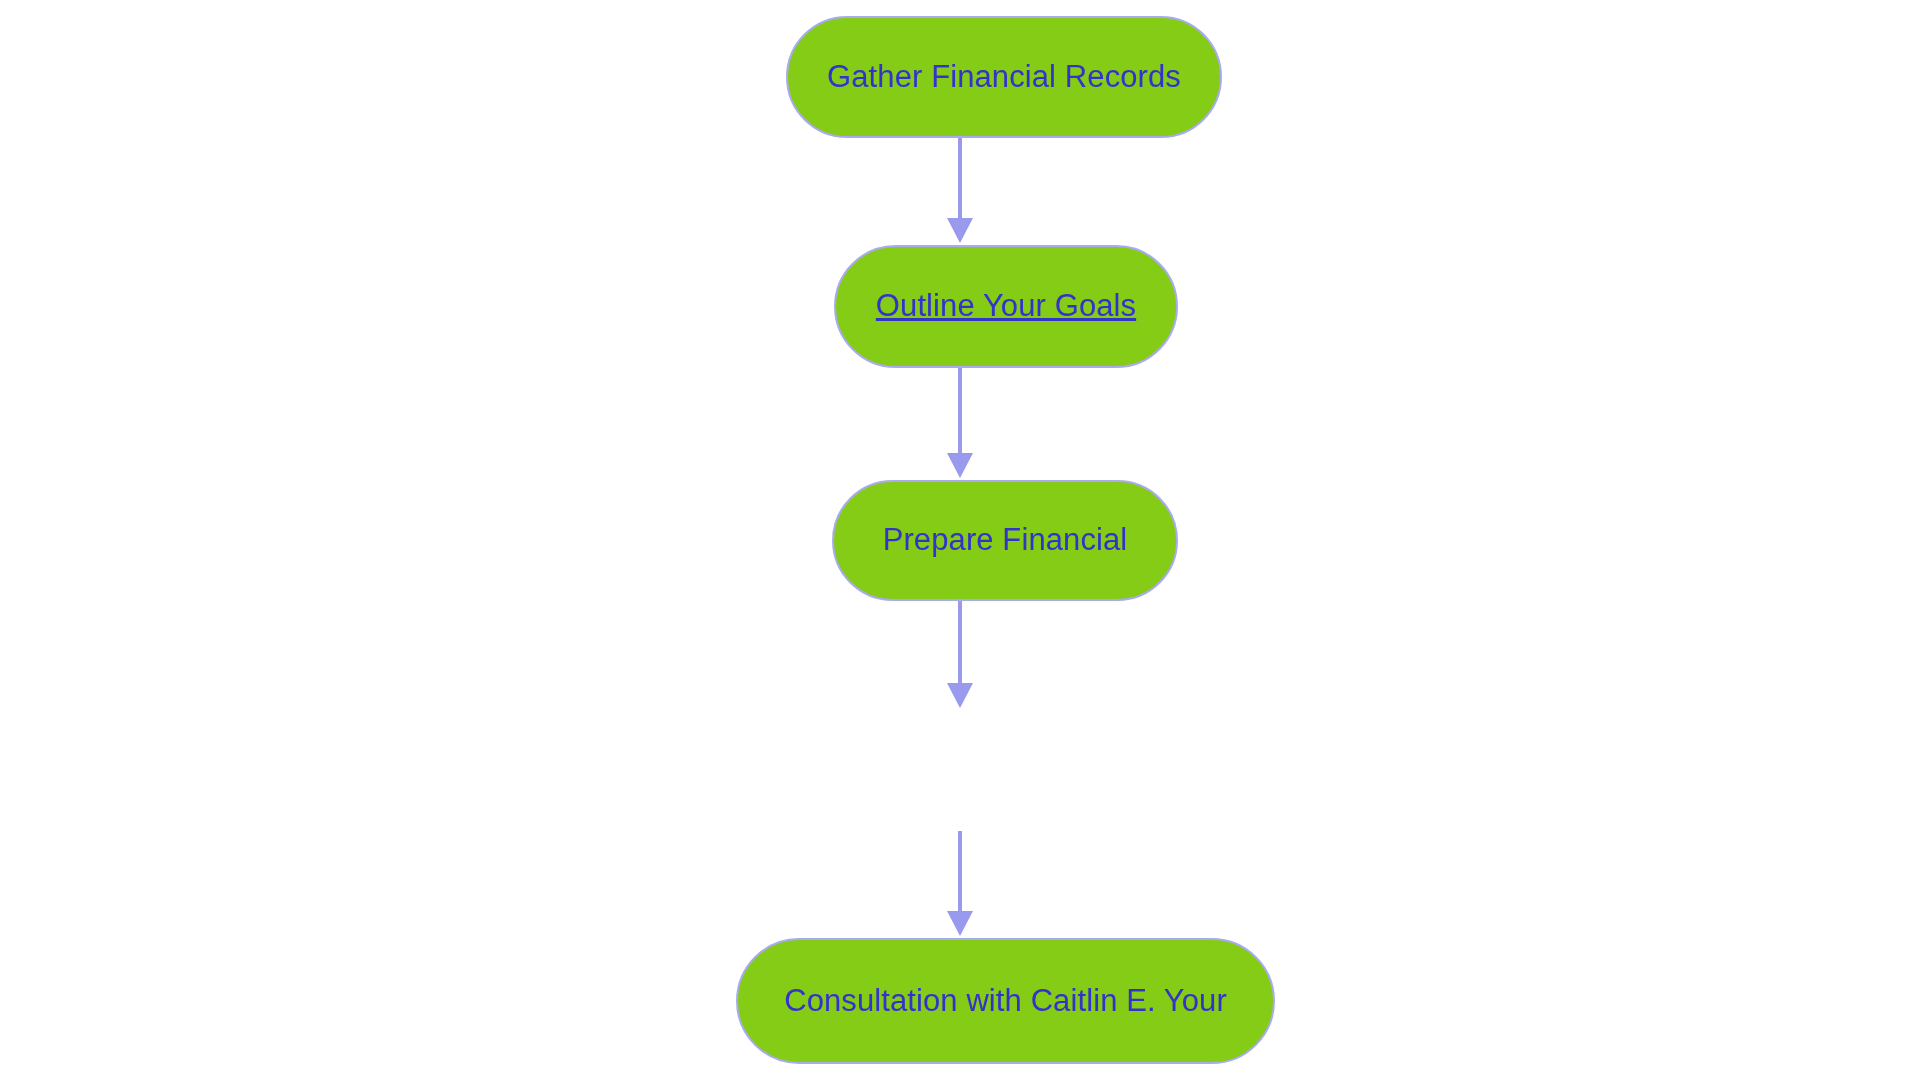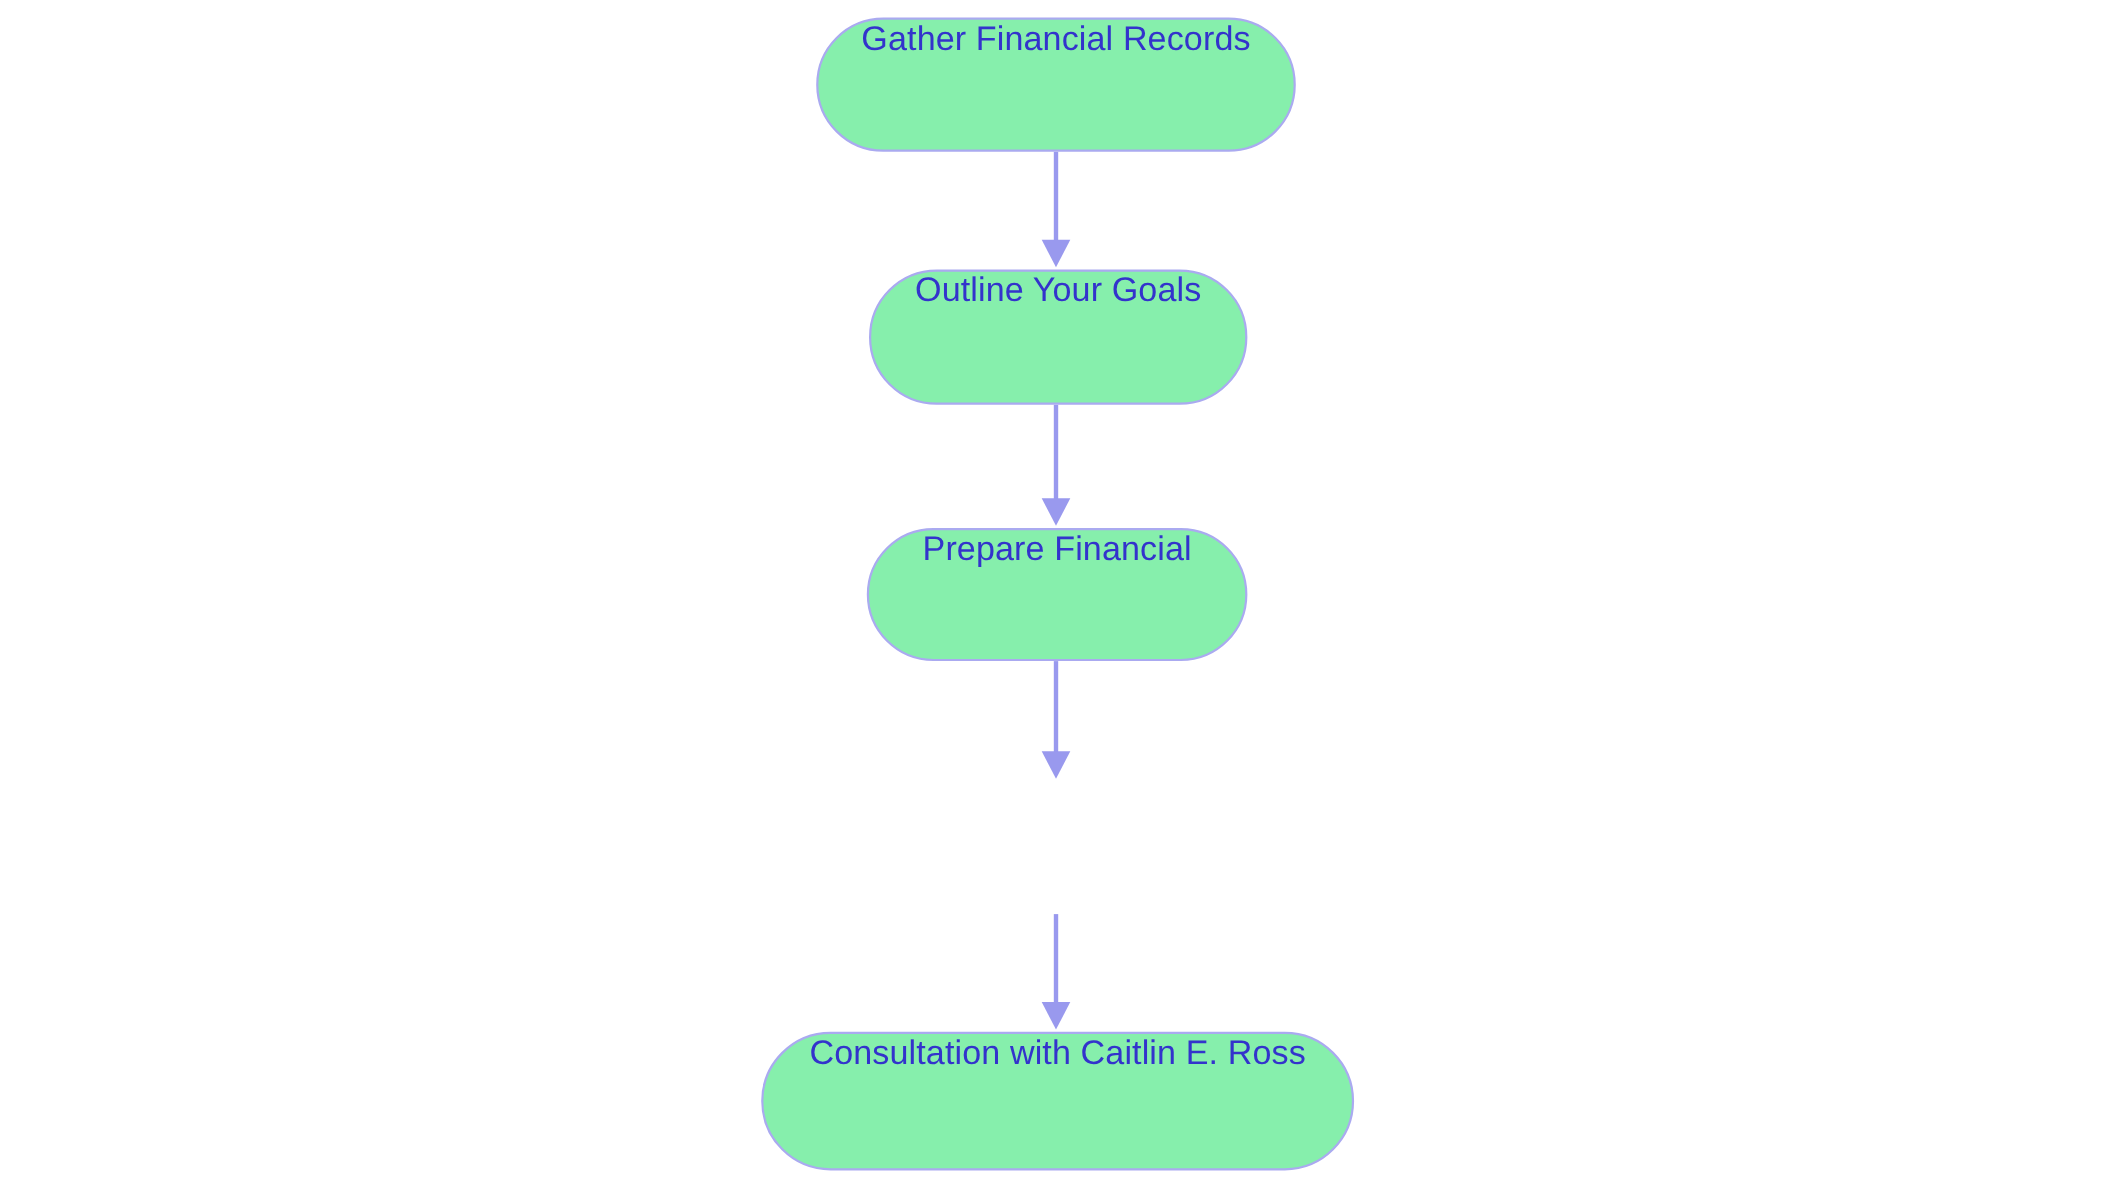--- a/index.html
+++ b/index.html
@@ -17,44 +17,46 @@
   #flowchart-canvas {
     position: relative;
     width: 1920px;
     height: 1083px;
     background: #FFFFFF;
   }
 
   .node {
     position: absolute;
     box-sizing: border-box;
-    background: #86efac;
+    background: #84cc16;
     border: 2px solid #AAAAF0;
     border-radius: 9999px;
     display: flex;
+    align-items: center;
     justify-content: center;
     text-align: center;
     color: #3333CC;
     font-family: "Liberation Sans", sans-serif;
     font-size: 31px;
     font-weight: 400;
     letter-spacing: 0.1px;
     line-height: 1.1;
     white-space: nowrap;
     user-select: none;
+    margin-left: 44px;
   }
 
   .node-label {
     display: block;
     padding: 0 14px;
   }
 
   
   .node-1 { left: 742px; top: 16px;  width: 436px; height: 122px; }
-  .node-2 { left: 790px; top: 245px; width: 344px; height: 123px; }
+  .node-2 { left: 790px; top: 245px; width: 344px; height: 123px; text-decoration: underline; }
   .node-3 { left: 788px; top: 480px; width: 346px; height: 121px; }
   .node-4 { left: 762px; top: 710px; width: 399px; height: 121px; }
   .node-5 { left: 692px; top: 938px; width: 539px; height: 126px; }
 
   
   .connector {
     position: absolute;
     left: 0;
     top: 0;
     width: 1920px;
@@ -107,16 +109,16 @@
   <div class="node node-2">
     <span class="node-label">Outline Your Goals</span>
   </div>
 
   <div class="node node-3">
     <span class="node-label">Prepare Financial</span>
   </div>
 
 
   <div class="node node-5">
-    <span class="node-label">Consultation with Caitlin E. Ross</span>
+    <span class="node-label">Consultation with Caitlin E. Your</span>
   </div>
 
 </div>
 
 </body></html>

